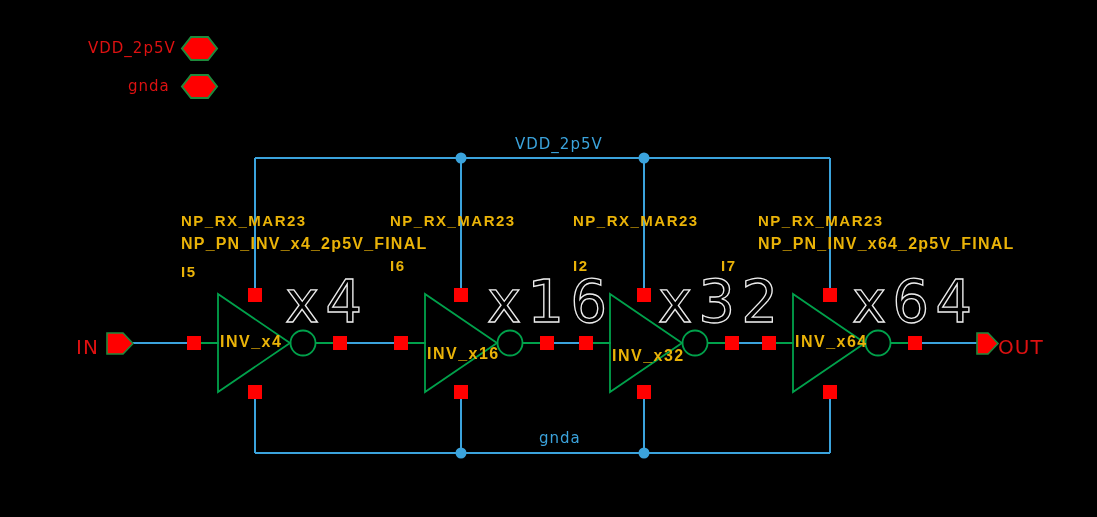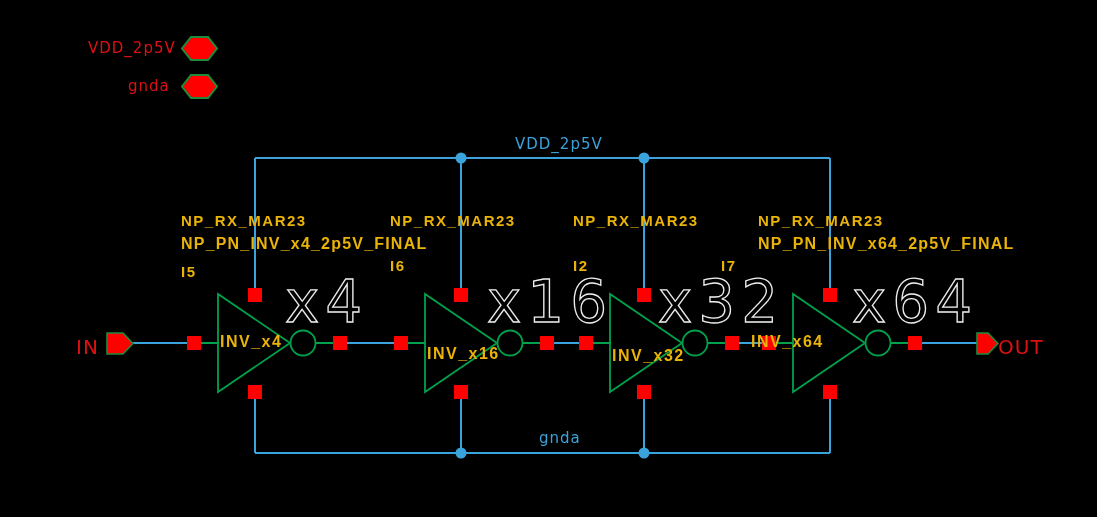--- a/index.html
+++ b/index.html
@@ -123,15 +123,15 @@
   <div class="lbl yellow" style="left:390px;top:258px">I6</div>
   <div class="lbl yellow cellname" style="left:427px;top:345px">INV_x16</div>
 
   <div class="lbl yellow" style="left:573px;top:213px">NP_RX_MAR23</div>
   <div class="lbl yellow" style="left:573px;top:258px">I2</div>
   <div class="lbl yellow cellname" style="left:612px;top:347px">INV_x32</div>
 
   <div class="lbl yellow" style="left:758px;top:213px">NP_RX_MAR23</div>
   <div class="lbl yellow cellrow" style="left:758px;top:235px">NP_PN_INV_x64_2p5V_FINAL</div>
   <div class="lbl yellow" style="left:721px;top:258px">I7</div>
-  <div class="lbl yellow cellname" style="left:751px;top:333px">INV_x64</div>
+  <div class="lbl yellow cellname" style="left:795px;top:333px">INV_x64</div>
 
 </div>
 
 </body></html>

